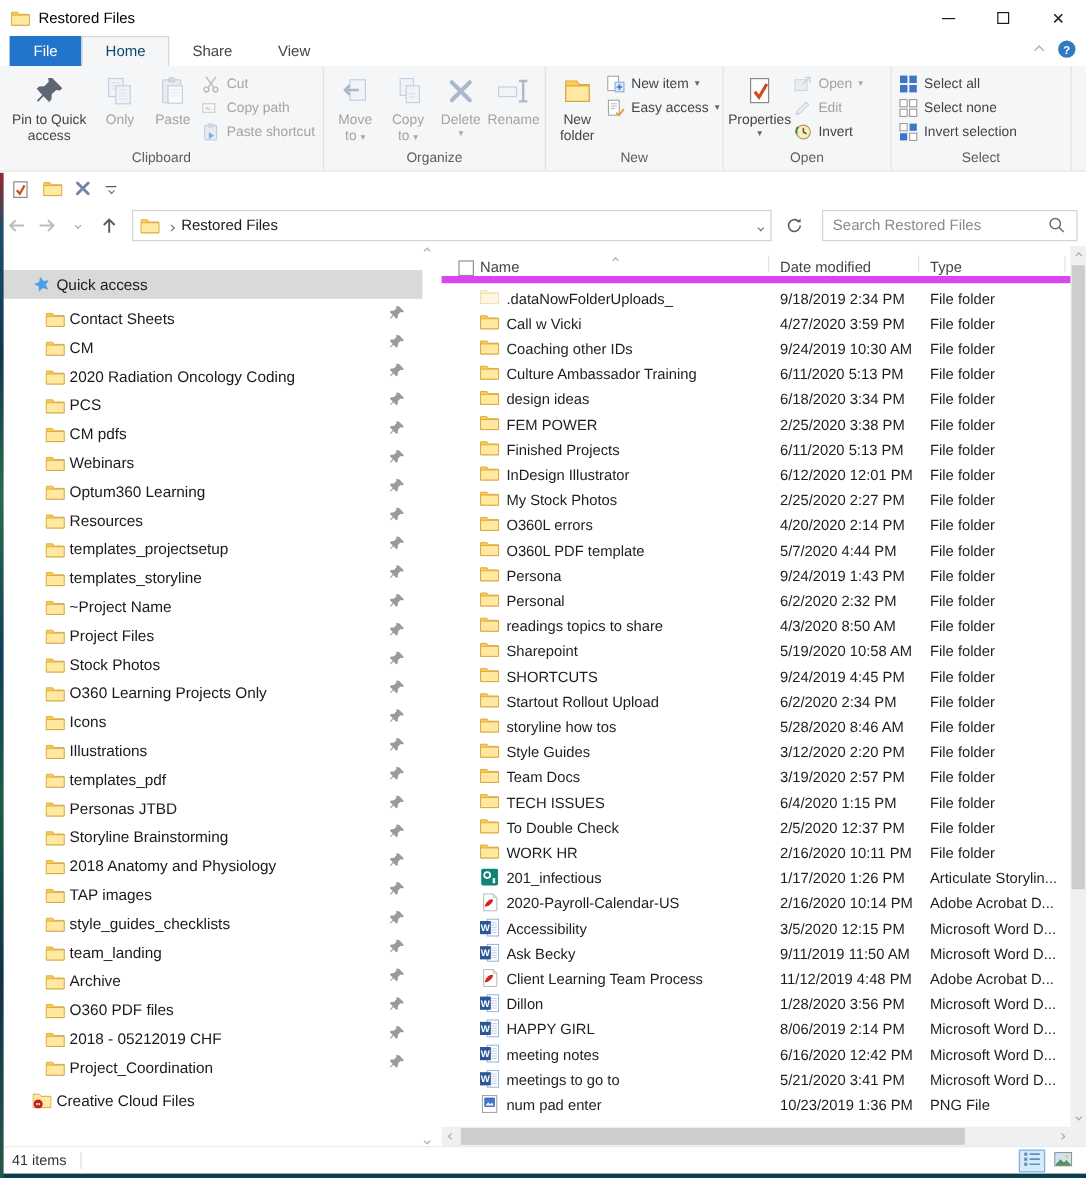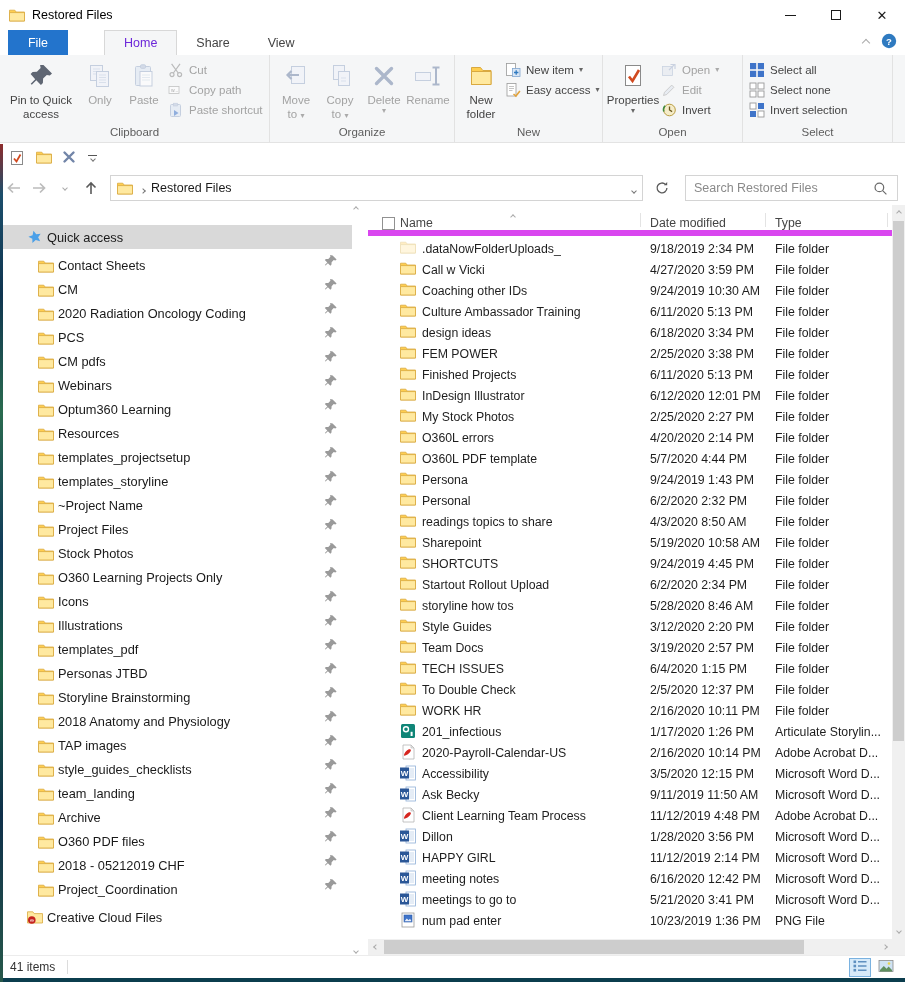--- a/index.html
+++ b/index.html
@@ -13,21 +13,21 @@
   .win-controls { position:absolute; right:0; top:0; height:30px; display:flex; }
   .win-btn { width:46px; height:30px; display:flex; align-items:center; justify-content:center; font-size:13px; color:#1a1a1a; }
   .min-glyph { width:11px; height:1px; background:#1a1a1a; }
   .max-glyph { width:10px; height:10px; border:1px solid #1a1a1a; }
   .close-glyph { font-size:13px; line-height:1; }
 
   
   .tabsrow { position:absolute; top:30px; left:0; right:0; height:25px; background:#fff; display:flex; }
   .file-tab { margin-left:8px; width:60px; height:25px; background:#2374cc; color:#fff; font-size:12.5px; display:flex; align-items:center; justify-content:center; }
   .tab { height:25px; padding:0 19px; font-size:12.5px; color:#444; display:flex; align-items:center; }
-  .tab.active { background:#f5f6f7; border:1px solid #d8d8d8; border-bottom:none; color:#6d28d9;margin-left:36px; }
+  .tab.active { background:#f5f6f7; border:1px solid #d8d8d8; border-bottom:none; color:#0c4a6e; }
   .tabs-right { position:absolute; right:8px; top:32px; display:flex; align-items:center; gap:12px; }
 
   
   .ribbon { position:absolute; top:55px; left:0; right:0; height:88px; background:#f5f6f7; border-bottom:1px solid #e3e3e3; display:flex; }
   .rgroup { position:relative; height:100%; border-right:1px solid #e2e2e2; display:flex; flex-direction:column; }
   .rgroup-body { flex:1; display:flex; align-items:flex-start; padding:3px 4px 0 4px; }
   .rgroup-label { text-align:center; font-size:11.5px; color:#5d5d5d; padding-bottom:4px; }
   .bigbtn { display:flex; flex-direction:column; align-items:center; padding:3px 4px; min-width:44px; }
   .bigbtn .bicon { height:30px; display:flex; align-items:center; justify-content:center; }
   .bigbtn .blabel { font-size:11.5px; color:#444; text-align:center; line-height:1.25; margin-top:2px; }
@@ -53,21 +53,21 @@
   .chev.down { transform:rotate(45deg); }
   .chev.up { transform:rotate(-135deg); }
   .chev.right { transform:rotate(-45deg); }
   .chev.left { transform:rotate(135deg); }
   .chev.lite { border-color:#aaa; }
   .chev.tiny { width:4px; height:4px; border-width:1.2px; }
   .addressbox { margin-left:6px; width:533px; height:26px; border:1px solid #d4d4d4; background:#fff; display:flex; align-items:center; padding:0 6px; }
   .addressbox .path-text { font-size:12.5px; color:#1a1a1a; margin-left:6px; }
   .addressbox .right-chev { margin-left:auto; }
   .refreshbtn { margin-left:8px; width:22px; display:flex; justify-content:center; }
-  .searchbox { margin-left:12px; width:213px; height:26px; border:1px solid #d4d4d4; background:#fff; display:flex; padding:5px 8px; }
+  .searchbox { margin-left:12px; width:213px; height:26px; border:1px solid #d4d4d4; background:#fff; display:flex; align-items:center; padding:5px 8px; }
   .searchbox input { border:none; outline:none; flex:1; font-size:12.5px; color:#444; font-family:"Liberation Sans",sans-serif; }
   .searchbox input::placeholder { color:#8a8a8a; }
 
   
   .main { position:absolute; top:205px; left:0; right:0; bottom:27px; background:#fff; }
 
   
   .sidebar { position:absolute; left:0; top:0; bottom:0; width:368px; overflow:hidden; }
   .side-scroll { position:absolute; right:3px; top:2px; bottom:2px; width:13px; }
   .side-items { padding-top:20px; }
@@ -1231,21 +1231,21 @@
           <div class="file-row">
             <span class="ficon">
               <svg width="16" height="16" viewBox="0 0 16 16">
                 <rect x="6" y="1" width="9.5" height="14" fill="#fff" stroke="#8fb0d8" stroke-width=".8"></rect>
                 <path d="M8 4h6M8 6h6M8 8h6M8 10h6M8 12h6" stroke="#bcd0e8" stroke-width=".8"></path>
                 <rect x="0" y="2.5" width="9" height="11" fill="#2b5797"></rect>
                 <text x="4.5" y="11" font-size="8" fill="#fff" text-anchor="middle" font-family="Liberation Sans,sans-serif" font-weight="bold">W</text>
               </svg>
             </span>
             <span class="cell c-name">HAPPY GIRL</span>
-            <span class="cell c-date">11/12/2019 2:14 PM</span>
+            <span class="cell c-date">8/06/2019 2:14 PM</span>
             <span class="cell c-type">Microsoft Word D...</span>
           </div>
 
           <div class="file-row">
             <span class="ficon">
               <svg width="16" height="16" viewBox="0 0 16 16">
                 <rect x="6" y="1" width="9.5" height="14" fill="#fff" stroke="#8fb0d8" stroke-width=".8"></rect>
                 <path d="M8 4h6M8 6h6M8 8h6M8 10h6M8 12h6" stroke="#bcd0e8" stroke-width=".8"></path>
                 <rect x="0" y="2.5" width="9" height="11" fill="#2b5797"></rect>
                 <text x="4.5" y="11" font-size="8" fill="#fff" text-anchor="middle" font-family="Liberation Sans,sans-serif" font-weight="bold">W</text>

